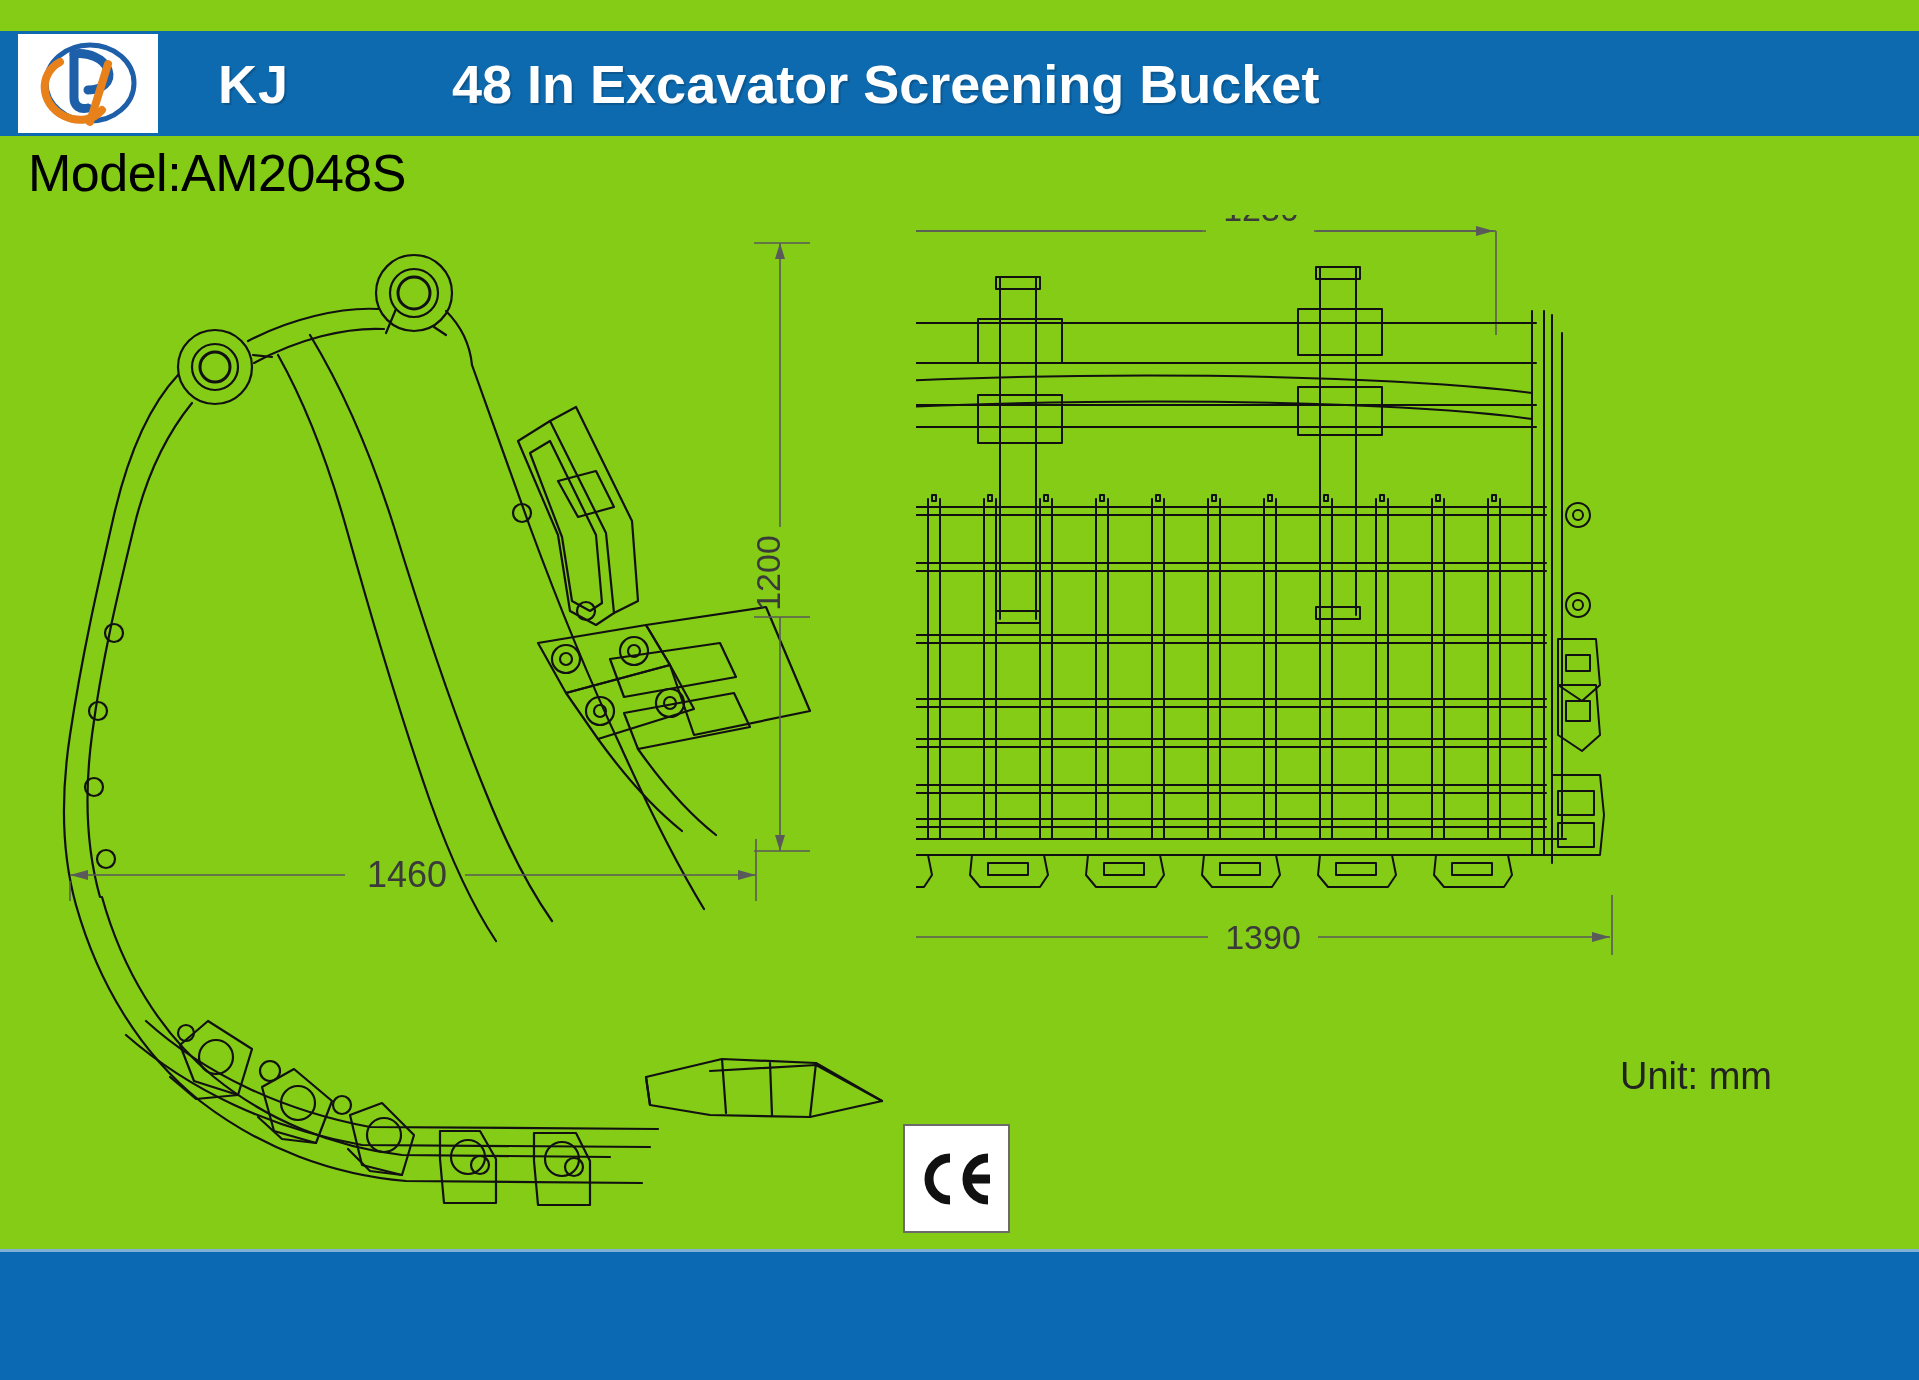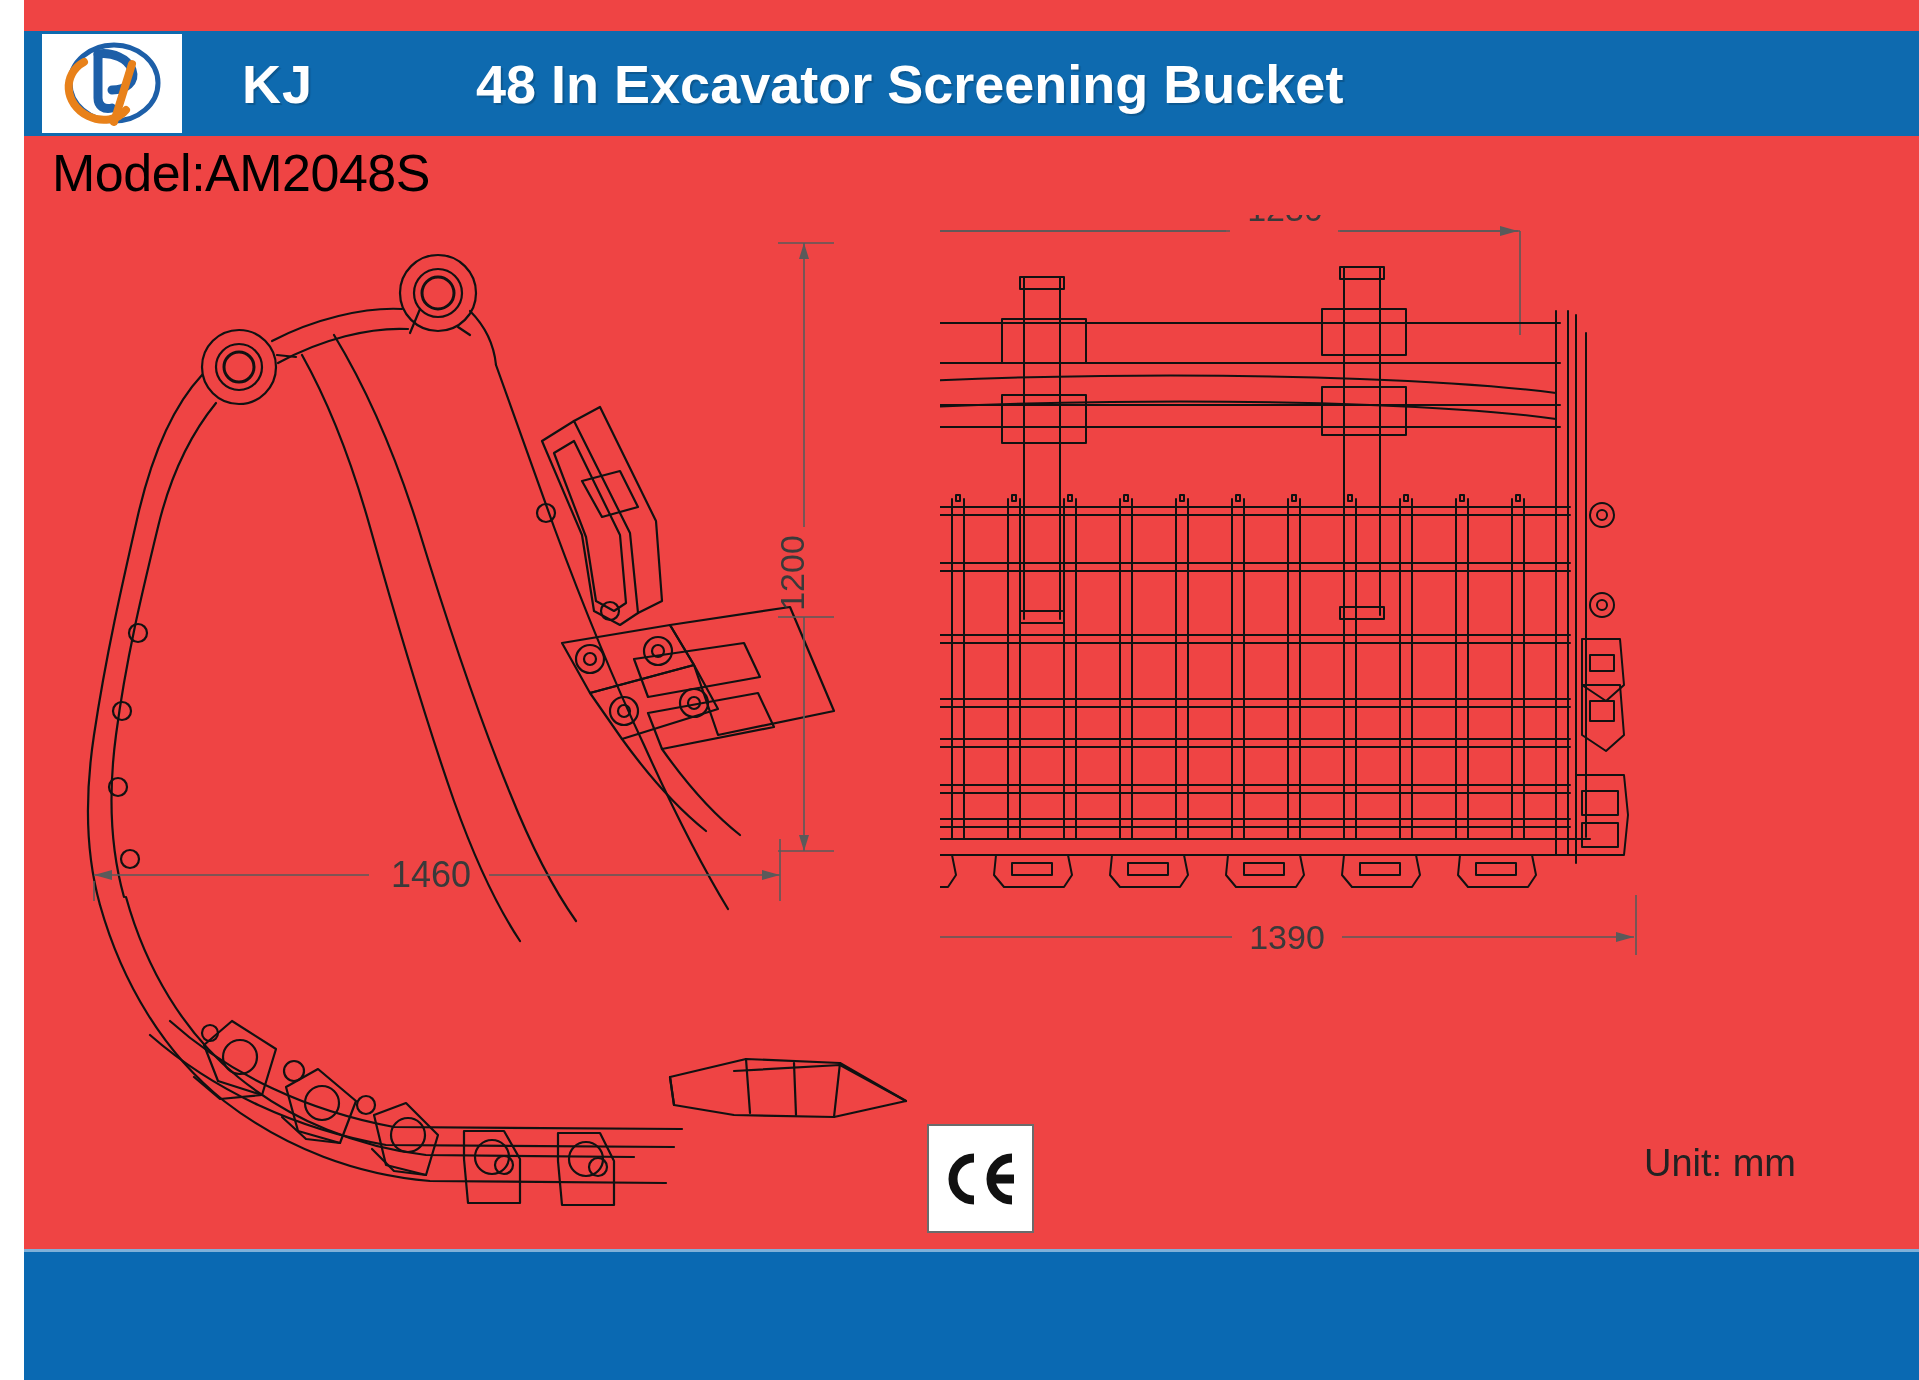--- a/index.html
+++ b/index.html
@@ -4,21 +4,21 @@
 <title>48 In Excavator Screening Bucket — AM2048S</title>
 <style>
   html,body{margin:0;padding:0;}
   body{
     width:1919px;height:1380px;
     background:#ffffff;
     font-family:"Liberation Sans", sans-serif;
     overflow:hidden;
     position:relative;
   }
-  .page{position:absolute;inset:0;background:#ef4444;margin-left:24px;}
+  .page{position:absolute;inset:0;background:#84cc16;}
 
   
   .header{
     position:absolute;left:0;top:31px;width:1919px;height:105px;
     background:#0E6AAF;
     display:flex;align-items:center;
   }
   .logo-box{
     position:absolute;left:18px;top:3px;
     width:140px;height:99px;background:#ffffff;
@@ -57,21 +57,21 @@
   
   .ce-box{
     position:absolute;left:903px;top:1124px;
     width:103px;height:105px;
     border:2px solid #6b6b6b;background:#fff;
     display:flex;align-items:center;justify-content:center;
   }
 
   
   .unit{
-    position:absolute;left:1620px;top:1142px;
+    position:absolute;left:1620px;top:1055px;
     font-size:38px;color:#222;font-weight:normal;
     font-family:"Liberation Sans", sans-serif;
   }
 
   
   .footer{
     position:absolute;left:0;top:1252px;width:1919px;height:128px;
     background:#0A69B2;
   }
   .footer-rule{

